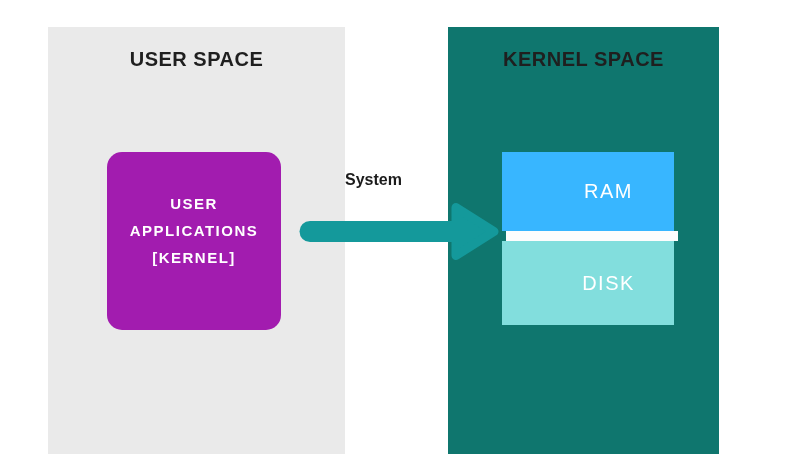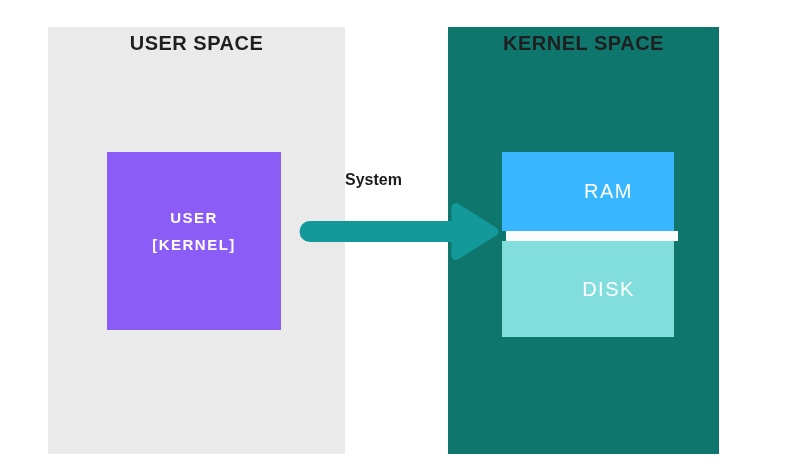--- a/index.html
+++ b/index.html
@@ -17,21 +17,21 @@
   .panel {
     position: absolute;
     top: 27px;
     height: 427px;
   }
   .panel-left  { left: 48px;  width: 297px; background: #eaeaea; }
   .panel-right { left: 448px; width: 271px; background: #f4f5f5; }
 
   .panel-title {
     position: absolute;
-    top: 4px;
+    top: 20px;
     left: 0;
     width: 100%;
     text-align: center;
     font-size: 20px;
     font-weight: 700;
     letter-spacing: 0.5px;
     color: #1f1f1f;
     line-height: 24px;
   }
 
@@ -64,21 +64,21 @@
     display: flex;
     align-items: center;
     justify-content: center;
     color: #ffffff;
     font-size: 20px;
     font-weight: 400;
     letter-spacing: 1.5px;
     padding-left: 41px;
   }
   .ram-box  { top: 152px; height: 79px; background: #38b6ff; }
-  .disk-box { top: 241px; height: 96px; background: #82dedd; }
+  .disk-box { top: 241px; height: 84px; background: #82dedd; }
 
   .ram-disk-divider {
     position: absolute;
     left: 506px;
     top: 231px;
     width: 172px;
     height: 10px;
     background: #fcfdfd;
   }
 
@@ -109,22 +109,23 @@
 <div class="page">
 
   <div class="panel panel-left" style="background-color: rgb(234, 234, 234);">
     <div class="panel-title">USER SPACE</div>
   </div>
 
   <div class="panel panel-right" style="background-color: #0f766e;">
     <div class="panel-title">KERNEL SPACE</div>
   </div>
 
-  <div class="app-box" style="background-color: #8b5cf6;">
+  <div class="app-box" style="background-color: #a21caf; border-radius: 15px;">
     <span class="line">USER</span>
+    <span class="line">APPLICATIONS</span>
     <span class="line">[KERNEL]</span>
   </div>
 
   <div class="kernel-box ram-box" style="background-color: rgb(56, 182, 255);">
     <span>RAM</span>
   </div>
 
   <div class="ram-disk-divider"></div>
 
   <div class="kernel-box disk-box" style="background-color: rgb(130, 222, 221);">

